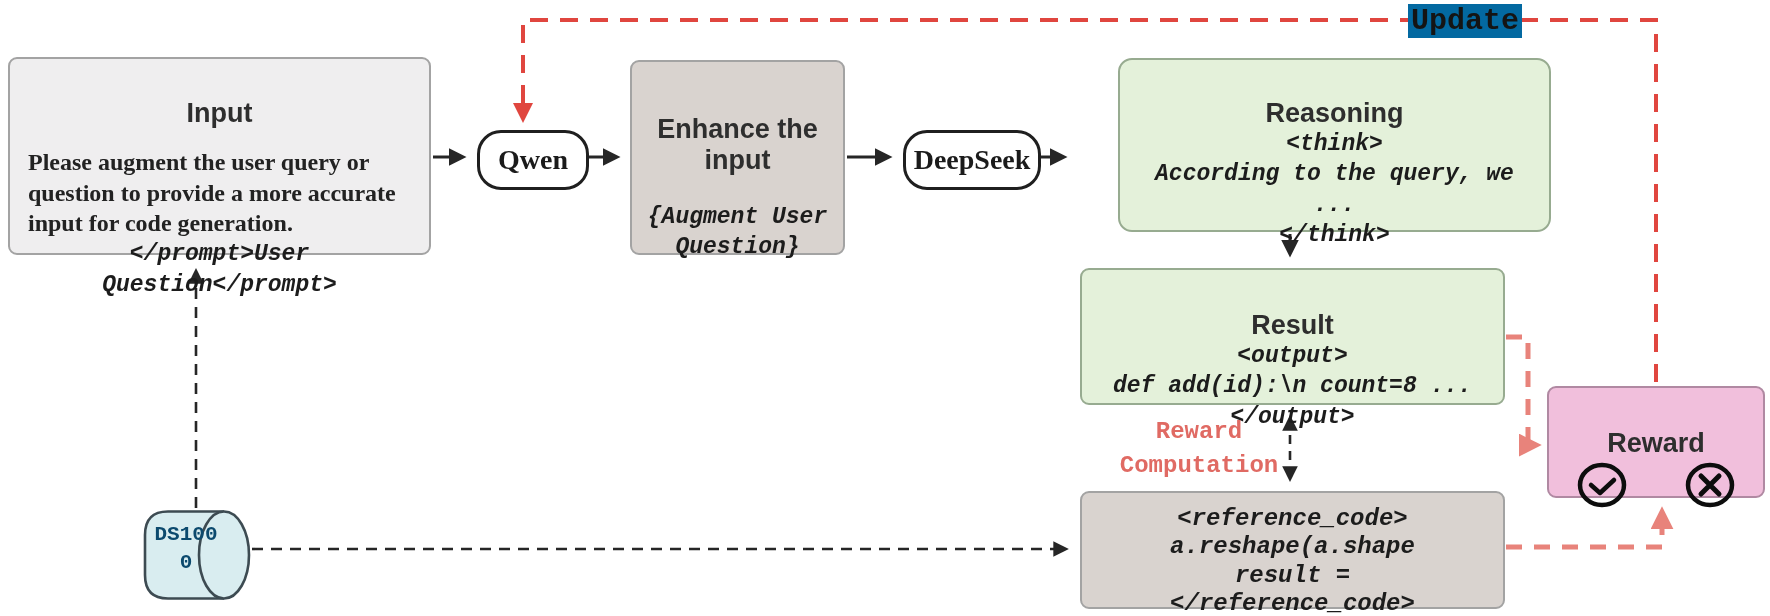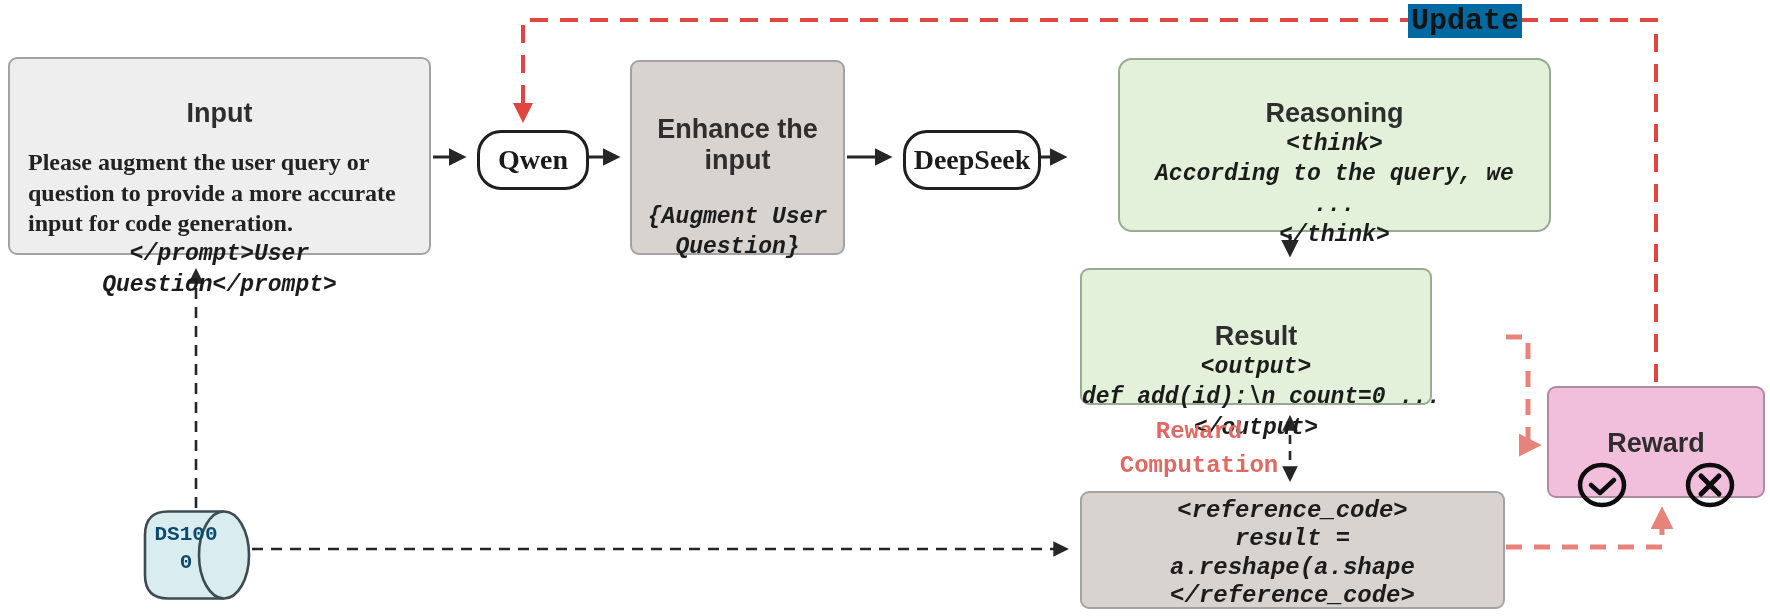--- a/index.html
+++ b/index.html
@@ -31,23 +31,23 @@
     font-family:"Liberation Serif",serif;font-weight:bold;font-size:28px;color:#1b1b1b;
   }
   .pill-qwen{left:477px;top:130px;width:106px;height:54px;}
   .pill-deepseek{left:903px;top:130px;width:132px;height:54px;}
   
   .enhance-box{left:630px;top:60px;width:215px;height:195px;background:#d9d3cf;border:2px solid #a3a3a3;padding-top:18px;}
   .enhance-box .code{margin-top:26px;white-space:normal;font-size:23px;}
   
   .green{background:#e4f1da;border:2px solid #97ab90;}
   .reasoning-box{left:1118px;top:58px;width:433px;height:174px;padding-top:4px;border-radius:14px;}
-  .result-box{left:1080px;top:268px;width:352px;height:137px;padding-top:17px;}
+  .result-box{left:1080px;top:268px;width:425px;height:137px;padding-top:6px;}
   
-  .reference-box{left:1080px;top:491px;width:425px;height:118px;background:#d9d3cf;border:2px solid #a3a3a3;padding-top:4px;}
+  .reference-box{left:1080px;top:491px;width:425px;height:118px;background:#d9d3cf;border:2px solid #a3a3a3;padding-top:12px;}
   .reference-box .code{font-size:24px;line-height:1.18;}
   
   .reward-box{left:1547px;top:386px;width:218px;height:112px;background:#f1bfdc;border:2px solid #b089a2;padding-top:6px;}
   .reward-icons{display:flex;justify-content:center;gap:58px;margin-top:3px;}
   
   .update-label{
     position:absolute;left:1408px;top:4px;z-index:3;background:#0369a1;padding:0 3px;
     font-family:"Liberation Mono","DejaVu Sans Mono",monospace;font-weight:bold;
     font-size:30px;color:#141414;
   }
@@ -132,30 +132,30 @@
       <div>According to the query, we</div>
       <div>...</div>
       <div>&lt;/think&gt;</div>
     </div>
   </div>
 
   <div class="box green result-box">
     <div class="box-title">Result</div>
     <div class="code">
       <div>&lt;output&gt;</div>
-      <div>def add(id):\n count=0 ...</div>
+      <div>def add(id):\n count=8 ...</div>
       <div>&lt;/output&gt;</div>
     </div>
   </div>
 
   <div class="box reference-box">
     <div class="code">
       <div>&lt;reference_code&gt;</div>
+      <div>a.reshape(a.shape</div>
       <div>result =</div>
-      <div>a.reshape(a.shape</div>
       <div>&lt;/reference_code&gt;</div>
     </div>
   </div>
 
   <div class="box reward-box">
     <div class="box-title">Reward</div>
     <div class="reward-icons">
       <svg width="50" height="46" viewBox="0 0 50 46">
         <ellipse cx="25" cy="23" rx="22" ry="20" fill="none" stroke="#0d0d0d" stroke-width="4.5"></ellipse>
         <path d="M14 23 L23 31 L37 18" fill="none" stroke="#0d0d0d" stroke-width="4.5" stroke-linecap="round" stroke-linejoin="round"></path>

